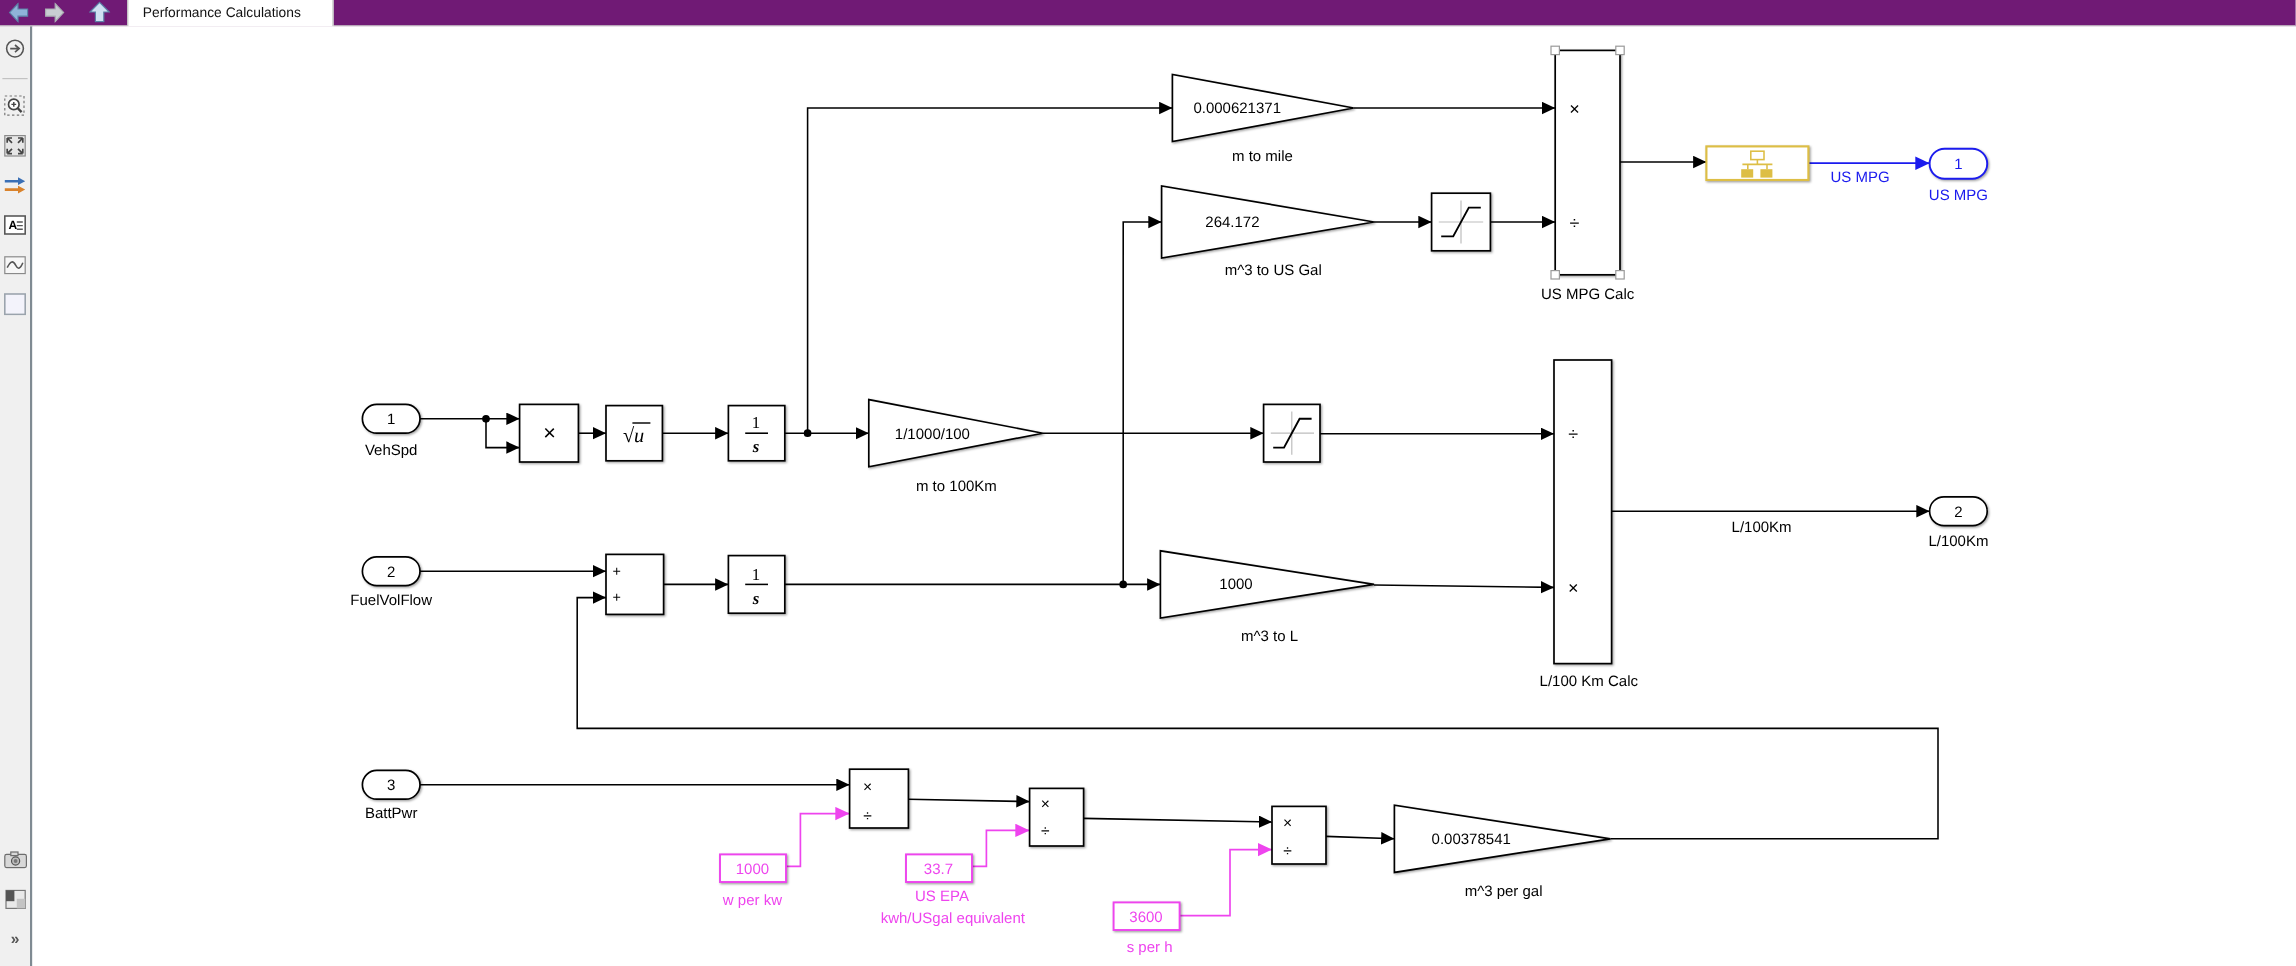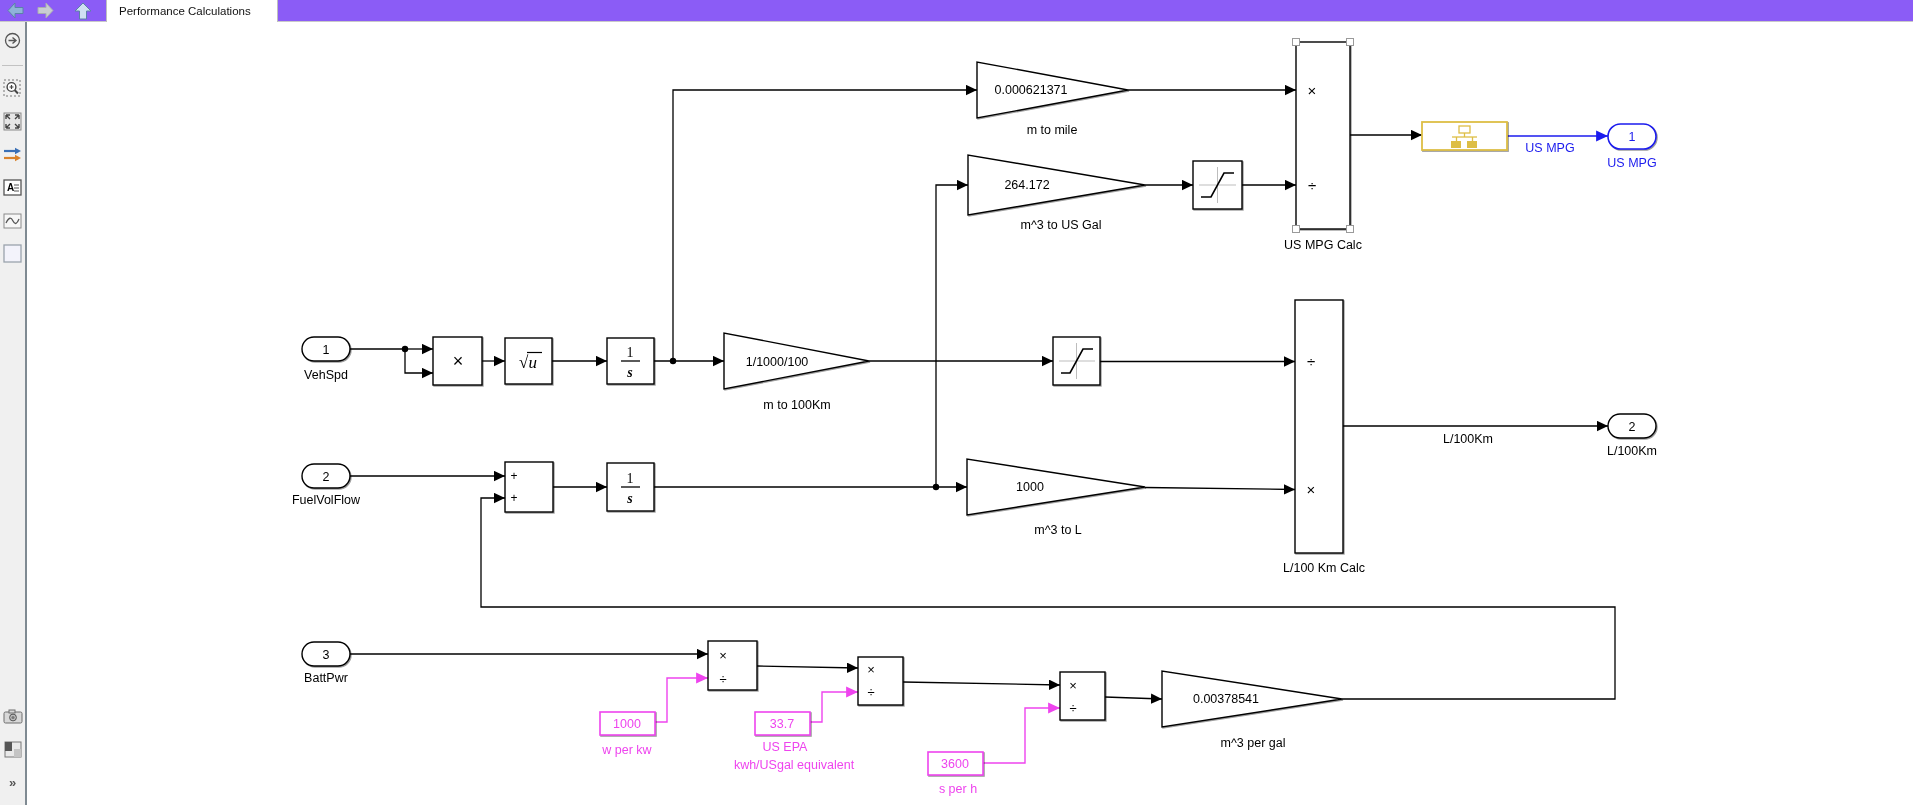--- a/index.html
+++ b/index.html
@@ -1,21 +1,21 @@
 <!DOCTYPE html>
 <html><head>
 <meta charset="utf-8">
 <style>
   * { margin:0; padding:0; box-sizing:border-box; }
   html,body { width:1913px; height:805px; overflow:hidden; background:#fff;
               font-family:"Liberation Sans", sans-serif; }
 
   
   .topbar { position:absolute; left:0; top:0; width:1913px; height:22px;
-            background:#8b5cf6; border-bottom:1px solid #c9c9c9; display:flex; align-items:center; }
+            background:#701a75; border-bottom:1px solid #c9c9c9; display:flex; }
   .navicon { width:30px; height:20px; display:flex; align-items:center; justify-content:center; }
   .navicon svg { display:block; }
   .tab { position:absolute; left:106px; top:0; height:22px; min-width:172px;
          background:#ffffff; border-left:1px solid #bfbfbf; border-right:1px solid #bfbfbf;
          display:flex; align-items:center; padding:0 14px 0 12px; font-size:11.5px; color:#111; }
 
   
   .toolbar { position:absolute; left:0; top:22px; width:27px; height:783px;
              background:#f0f0f0; border-right:2px solid #7f8a92;
              display:flex; flex-direction:column; align-items:center; padding-top:8px; }

